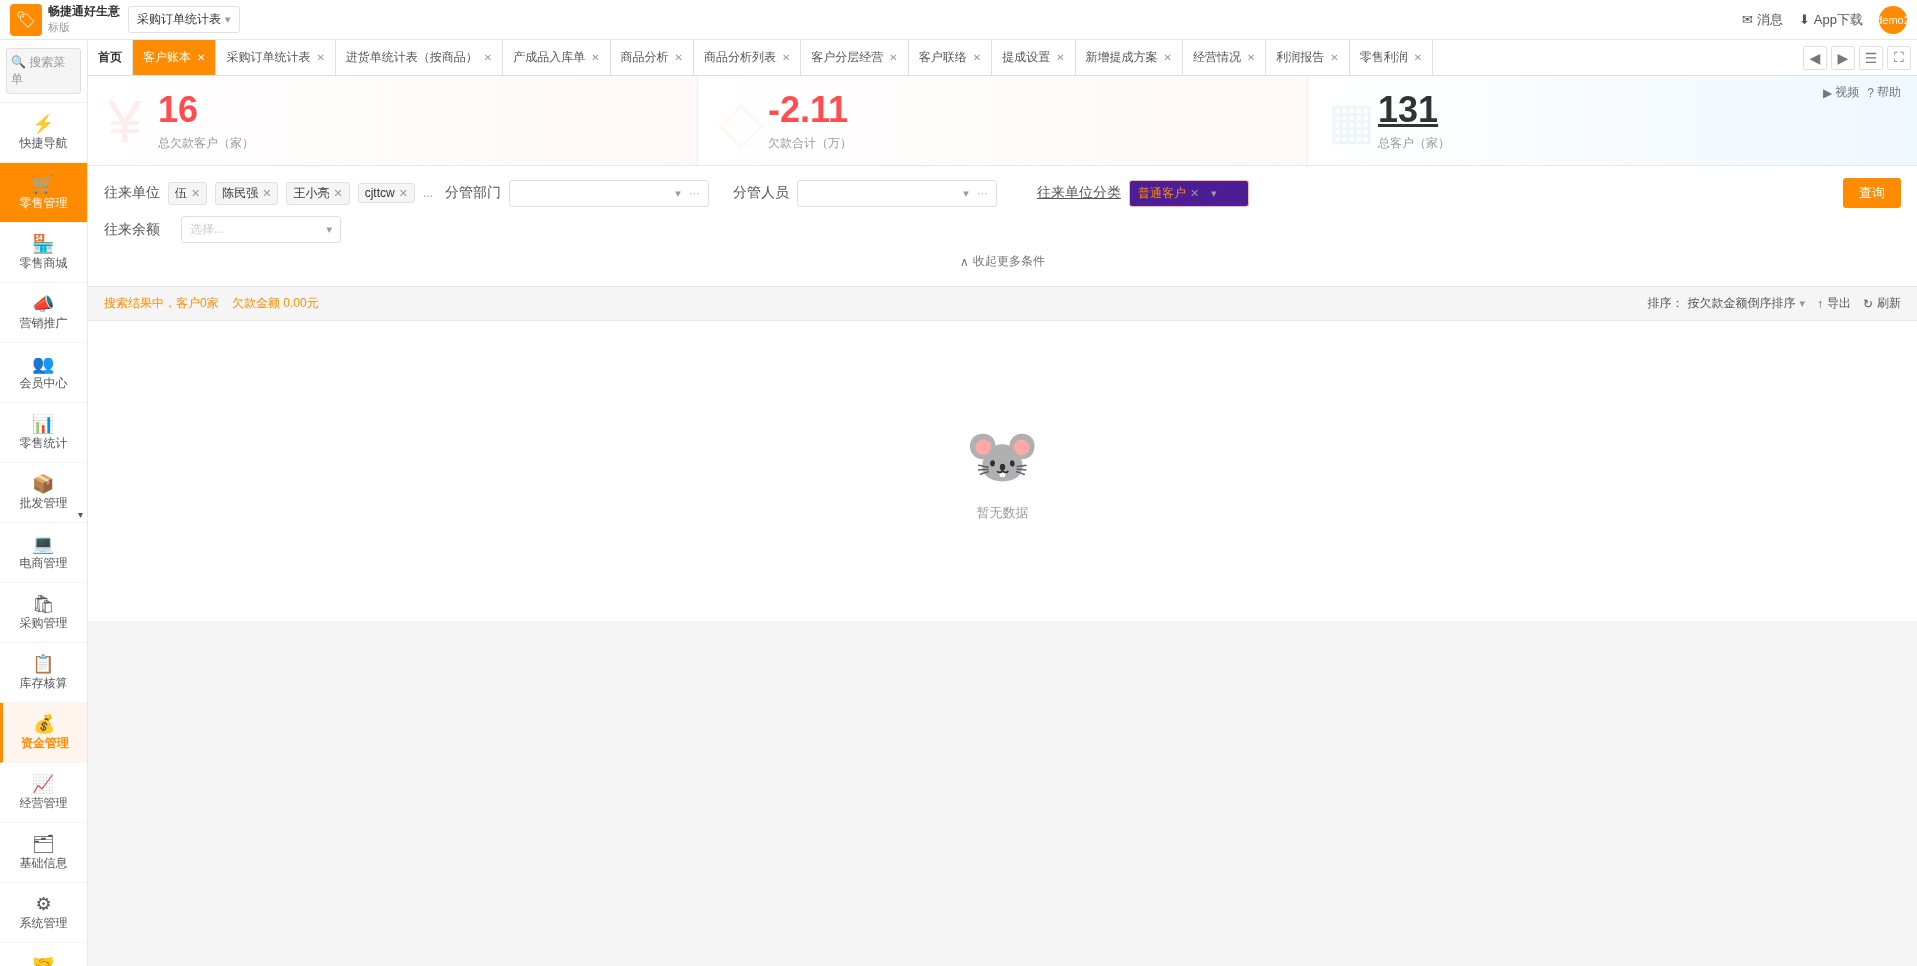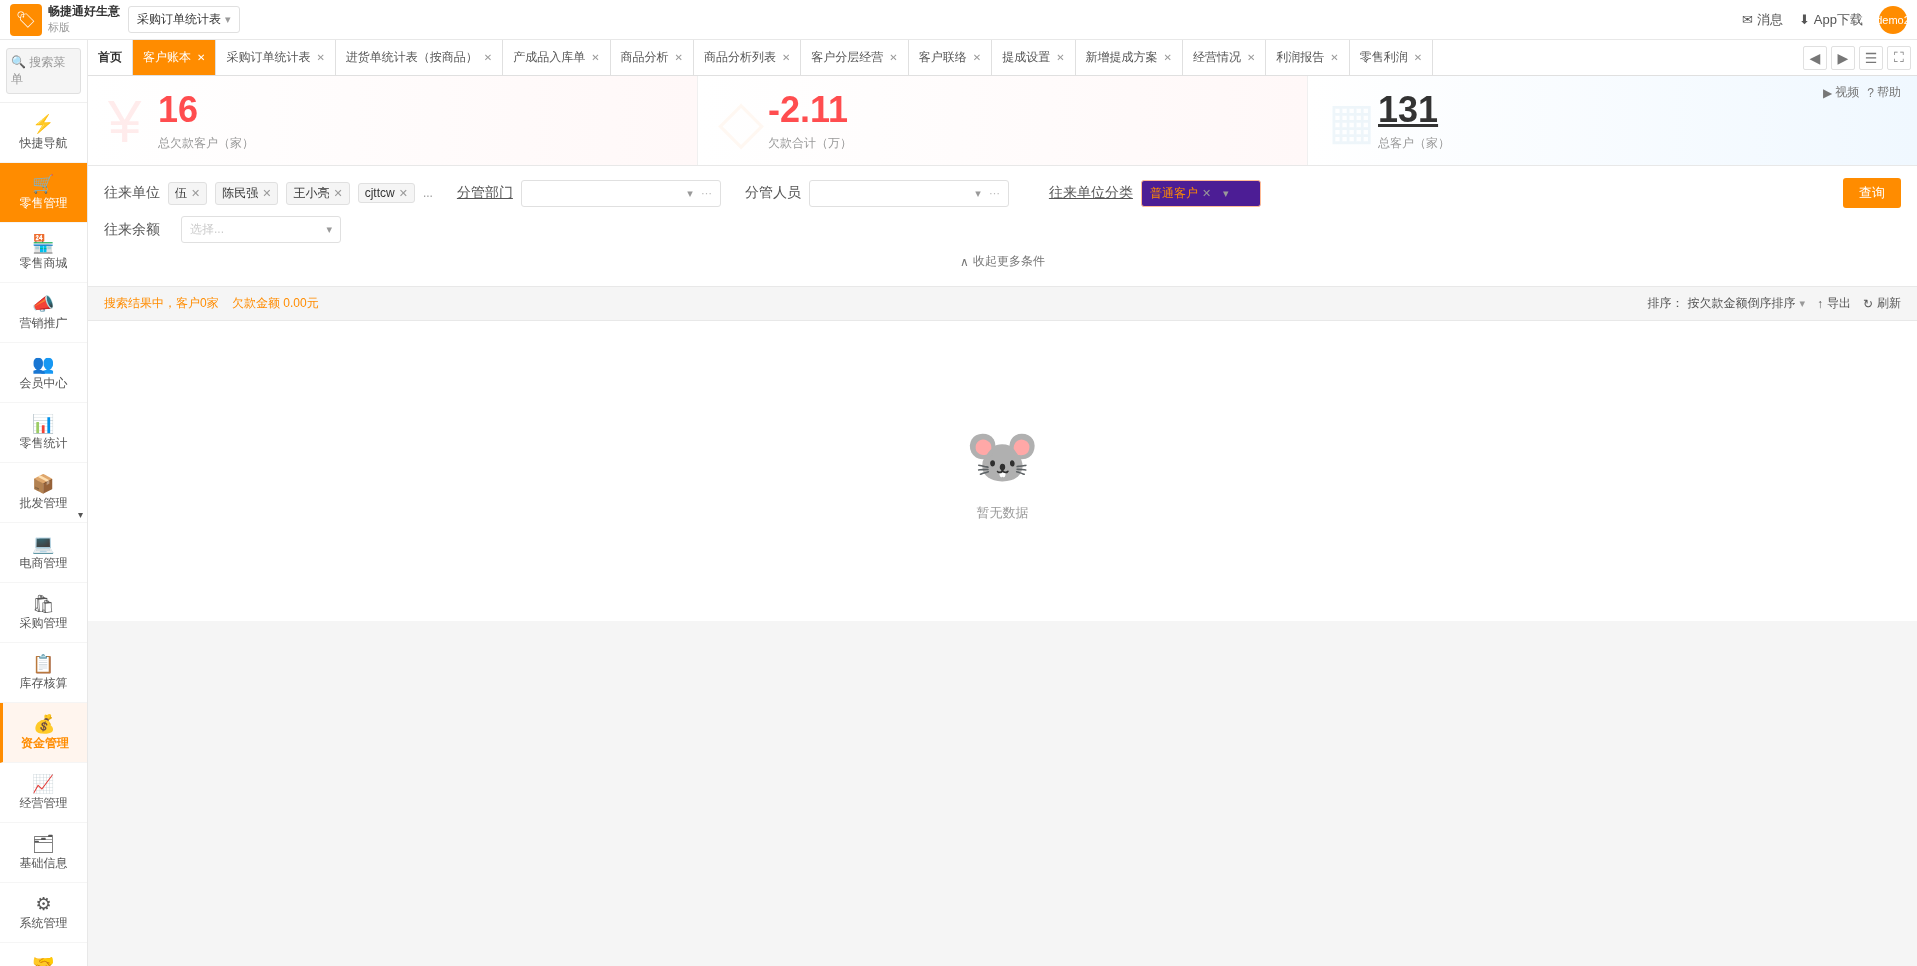--- a/index.html
+++ b/index.html
@@ -315,21 +315,21 @@
             <span class="filter-tag-close">✕</span>
           </div>
           <div class="filter-tag">
             <span>cjttcw</span>
             <span class="filter-tag-close">✕</span>
           </div>
           <div class="filter-more">
             <span>...</span>
           </div>
 
-          <span class="filter-label" style="margin-left:16px;text-decoration:underline;">分管部门</span>
+          <span class="filter-label" style="margin-left:4px;">分管部门</span>
           <div class="filter-select filter-select-wide">
             <span style="color:#ccc;flex:1;">　</span>
             <span class="chevron">▾</span>
             <span style="color:#bbb;font-size:11px;margin-left:4px;">⋯</span>
           </div>
 
           <span class="filter-label" style="margin-left:16px;">分管人员</span>
           <div class="filter-select filter-select-wide">
             <span style="color:#ccc;flex:1;">　</span>
             <span class="chevron">▾</span>

